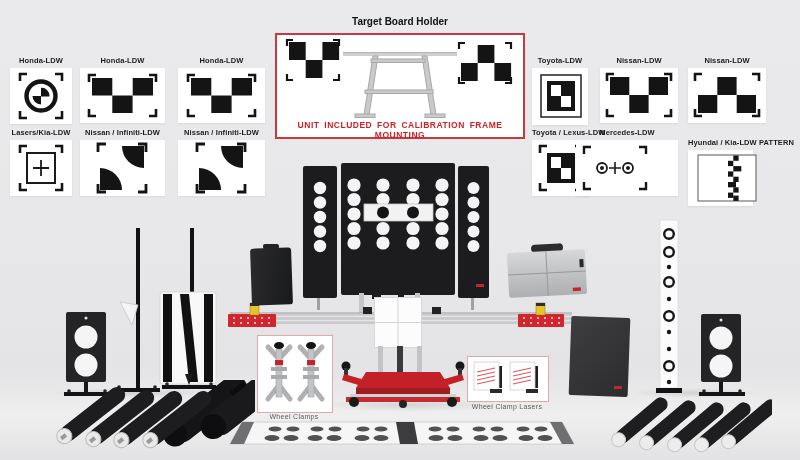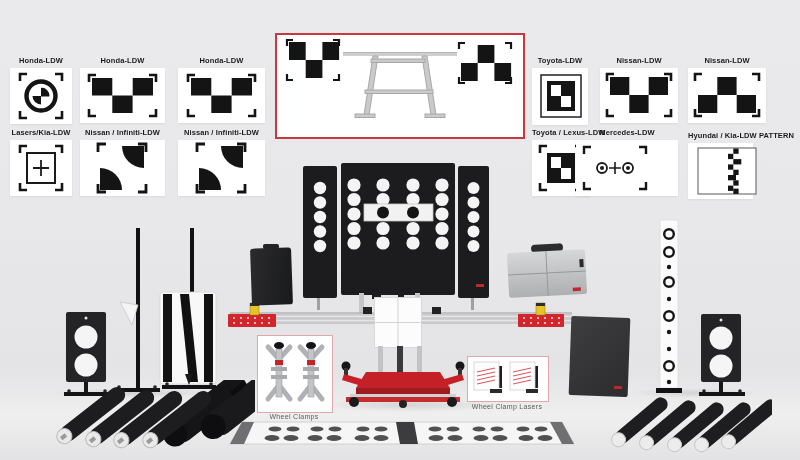--- a/index.html
+++ b/index.html
@@ -231,40 +231,41 @@
         </g>
         <circle cx="26" cy="28" r="5" fill="#fff" stroke="#1a1a1a" stroke-width="1.8"></circle>
         <circle cx="26" cy="28" r="2" fill="#1a1a1a"></circle>
         <circle cx="52" cy="28" r="5" fill="#fff" stroke="#1a1a1a" stroke-width="1.8"></circle>
         <circle cx="52" cy="28" r="2" fill="#1a1a1a"></circle>
         <path d="M39,22 V34 M33,28 H45" stroke="#1a1a1a" stroke-width="1.6" fill="none"></path>
       </svg>
     </div>
   </div>
 
-  <div class="tcard" style="left:688px;top:131px;width:65px;">
+  <div class="tcard" style="left:688px;top:138px;width:65px;">
     <div class="tlabel">Hyundai / Kia-LDW PATTERN</div>
     <div class="tbox" style="height:56px;">
       <svg width="78" height="56" viewBox="0 0 78 56">
         <rect x="10" y="5" width="58" height="46" fill="#fff" stroke="#666" stroke-width="1.1"></rect>
         <g fill="#141414">
           <rect x="45.3" y="5.5" width="5.3" height="5.3"></rect>
             <rect x="40" y="10.8" width="5.3" height="5.3"></rect>
           <rect x="45.3" y="16.1" width="8" height="5.3"></rect>
             <rect x="40" y="21.4" width="5.3" height="5.3"></rect>
           <rect x="45.3" y="26.7" width="5.3" height="5.3"></rect>
             <rect x="40" y="32" width="8" height="5.3"></rect>
           <rect x="45.3" y="37.3" width="5.3" height="5.3"></rect>
             <rect x="40" y="42.6" width="5.3" height="5.3"></rect>
           <rect x="45.3" y="45.6" width="5.3" height="5.3"></rect>
         </g>
       </svg>
     </div>
   </div>
 
+  <div id="holder-title">Target Board Holder</div>
   <div id="holder-box">
     <svg width="246" height="88" viewBox="0 0 246 88" style="display:block">
       <rect x="8" y="17" width="230" height="4" fill="#cfcfcf"></rect>
       <rect x="8" y="17" width="230" height="1" fill="#b5b5b5"></rect>
       <rect x="60" y="12" width="6" height="9" fill="#3a3a3c"></rect>
       <rect x="180" y="12" width="6" height="9" fill="#3a3a3c"></rect>
 
       <g transform="translate(8,3)">
         <rect x="0" y="0" width="58" height="44" fill="#fff"></rect>
         <rect x="4" y="4" width="16.7" height="18" fill="#141414"></rect>
@@ -293,20 +294,21 @@
 
       <g stroke="#a8a8aa" fill="#cacaca">
         <polygon points="96,21 101,21 92,80 87,80"></polygon>
         <polygon points="145,21 150,21 159,80 154,80"></polygon>
         <rect x="94" y="24" width="54" height="3.5"></rect>
         <rect x="88" y="55" width="68" height="3.5"></rect>
         <rect x="78" y="79" width="20" height="3.5"></rect>
         <rect x="148" y="79" width="20" height="3.5"></rect>
       </g>
     </svg>
+    <div id="holder-note">UNIT INCLUDED FOR CALIBRATION FRAME MOUNTING</div>
   </div>
 
   <svg class="abs" style="left:303px;top:166px;" width="34" height="132" viewBox="0 0 34 132">
     <rect x="0" y="0" width="34" height="132" rx="2" fill="#1c1c1e"></rect>
     <g fill="#f4f4f4">
       <circle cx="17" cy="22" r="6.2"></circle>
         <circle cx="17" cy="36.5" r="6.2"></circle>
         <circle cx="17" cy="51" r="6.2"></circle>
       <circle cx="17" cy="65.5" r="6.2"></circle>
         <circle cx="17" cy="80" r="6.2"></circle>

